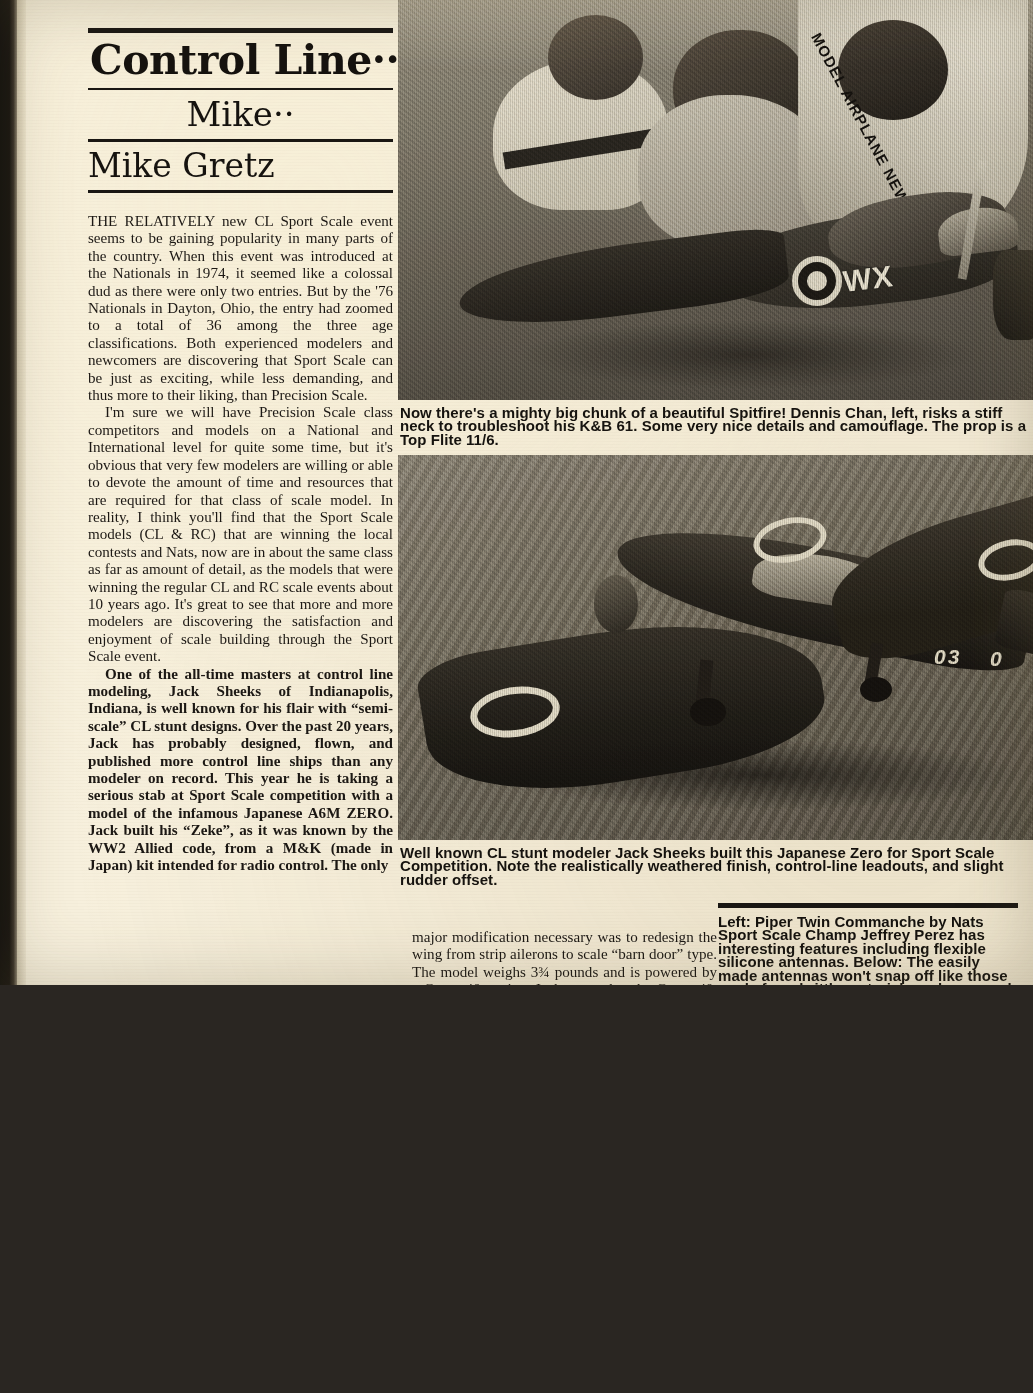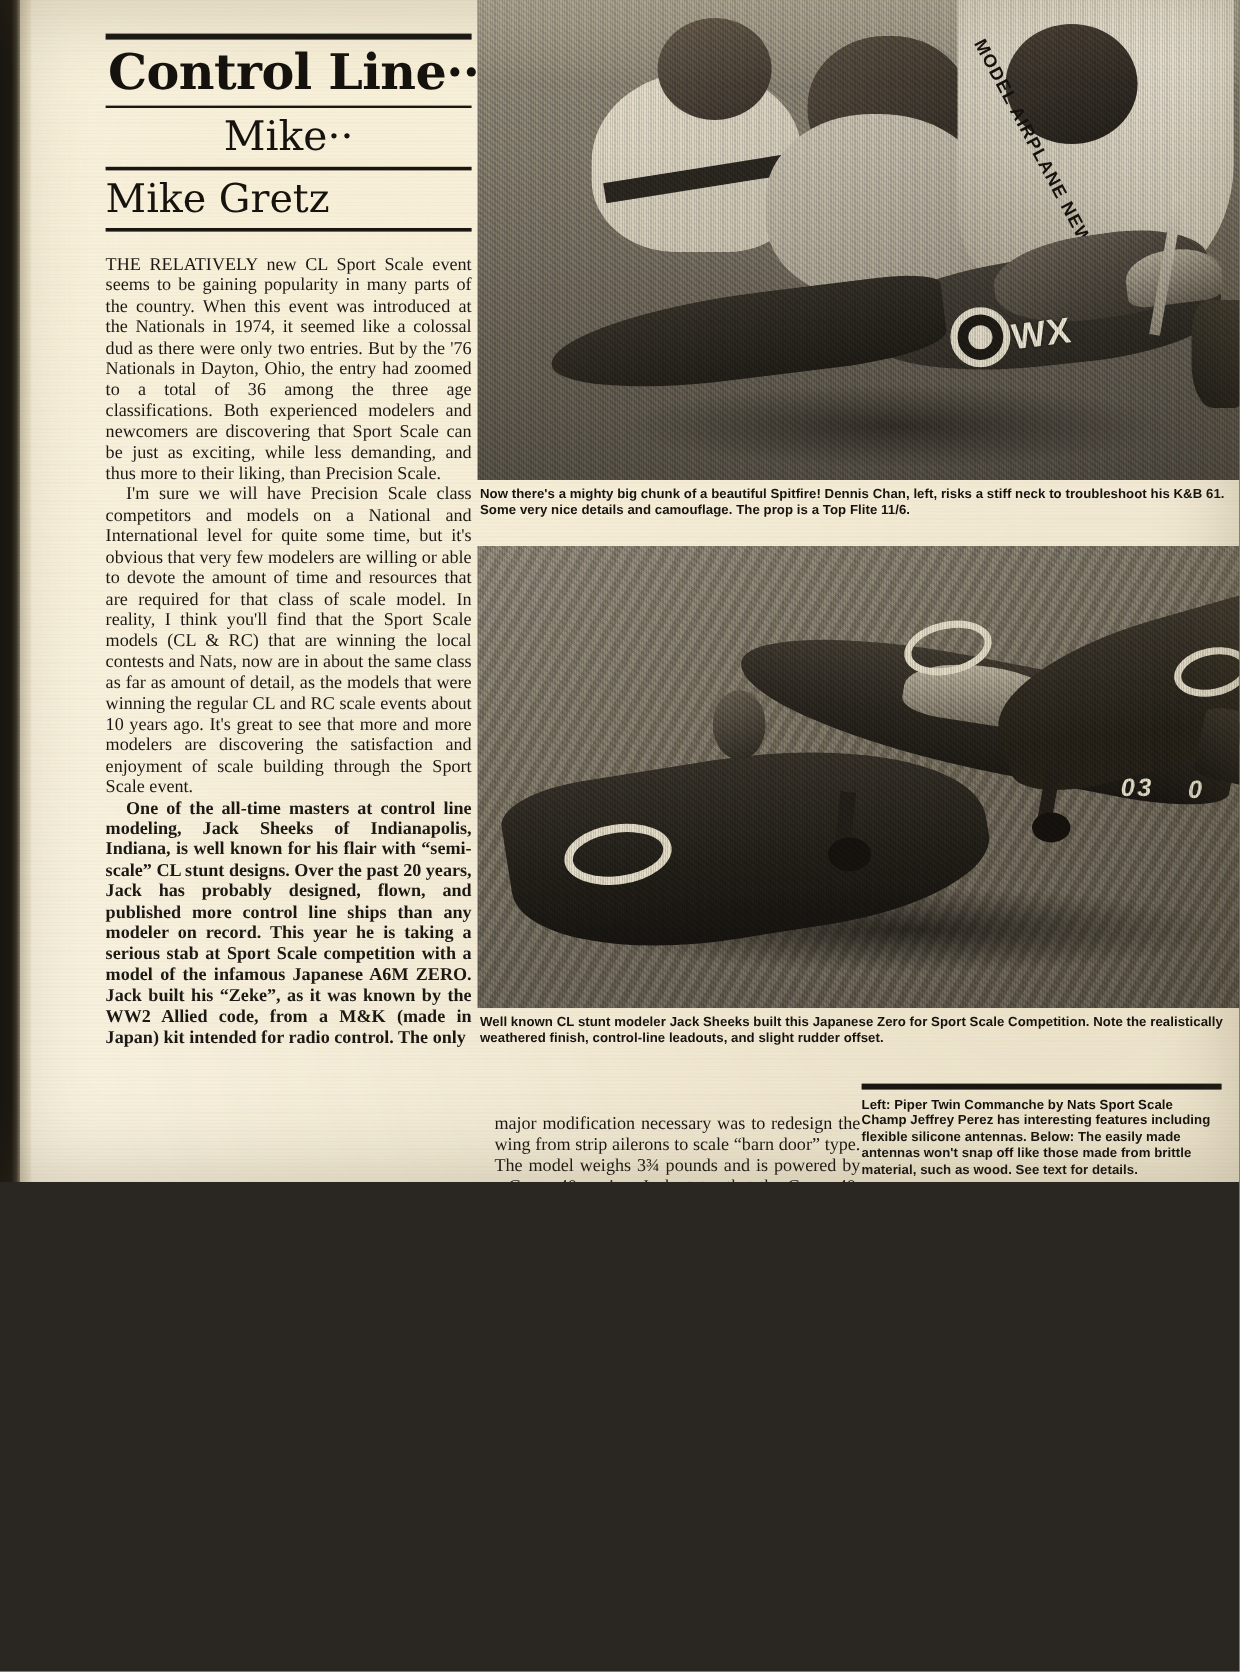--- a/index.html
+++ b/index.html
@@ -86,21 +86,21 @@
      background:linear-gradient(150deg,#3a3731 0%,#6e6a60 40%,#9a9488 100%);}
 
   
   .sh{position:absolute;}
 
   
   .caption{
     position:absolute;
     font-family:"Liberation Sans", sans-serif;
     font-weight:700;
-    font-size:11px;
+    font-size:15px;
     line-height:13.4px;
     color:#16130f;
     letter-spacing:.05px;
   }
   #cap-spitfire{left:400px;top:406px;width:632px;}
   #cap-zero{left:400px;top:846px;width:632px;}
   #cap-right{left:718px;top:903px;width:300px;}
   #cap-right .rule{margin-bottom:7px;}
 
   

